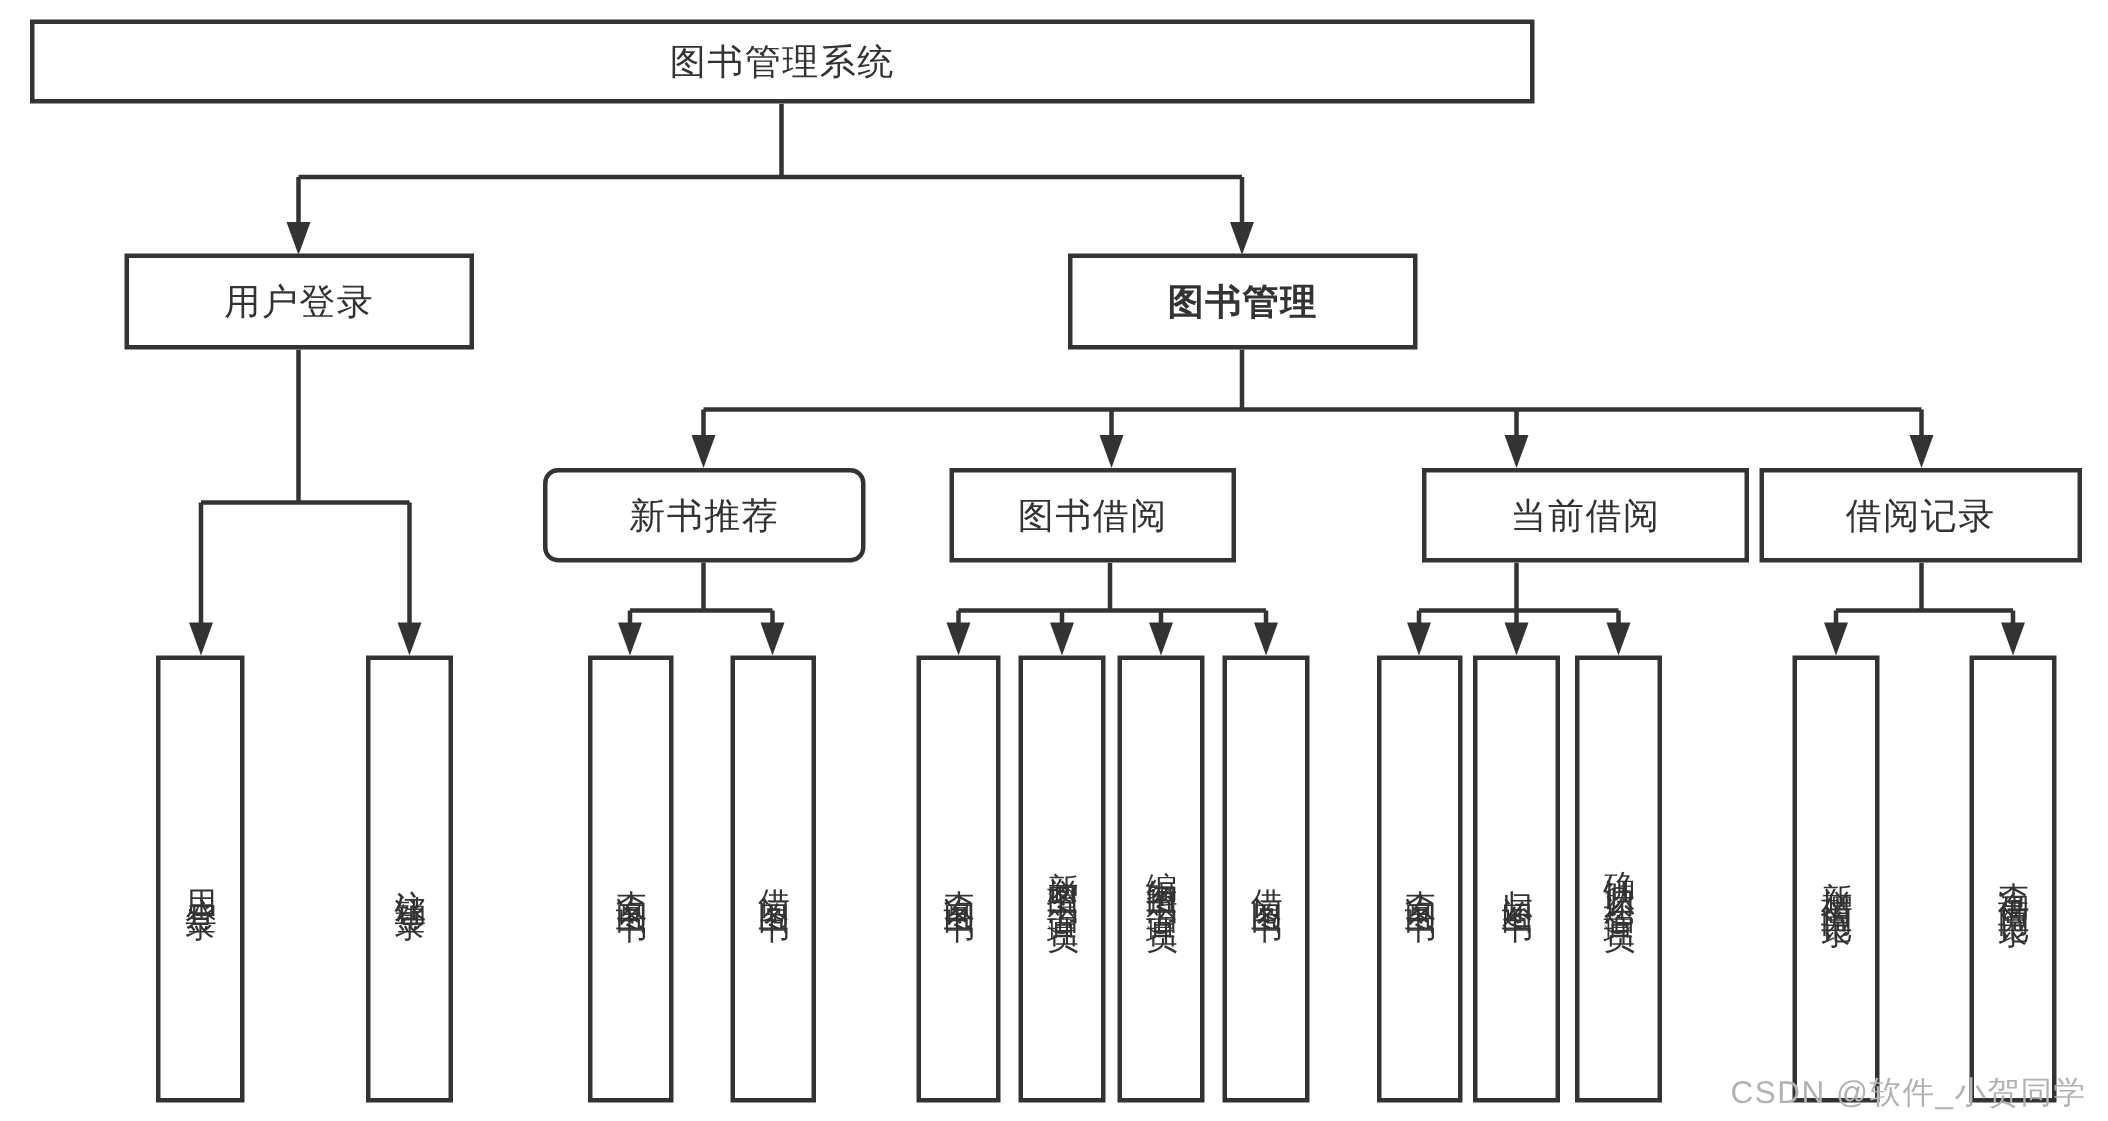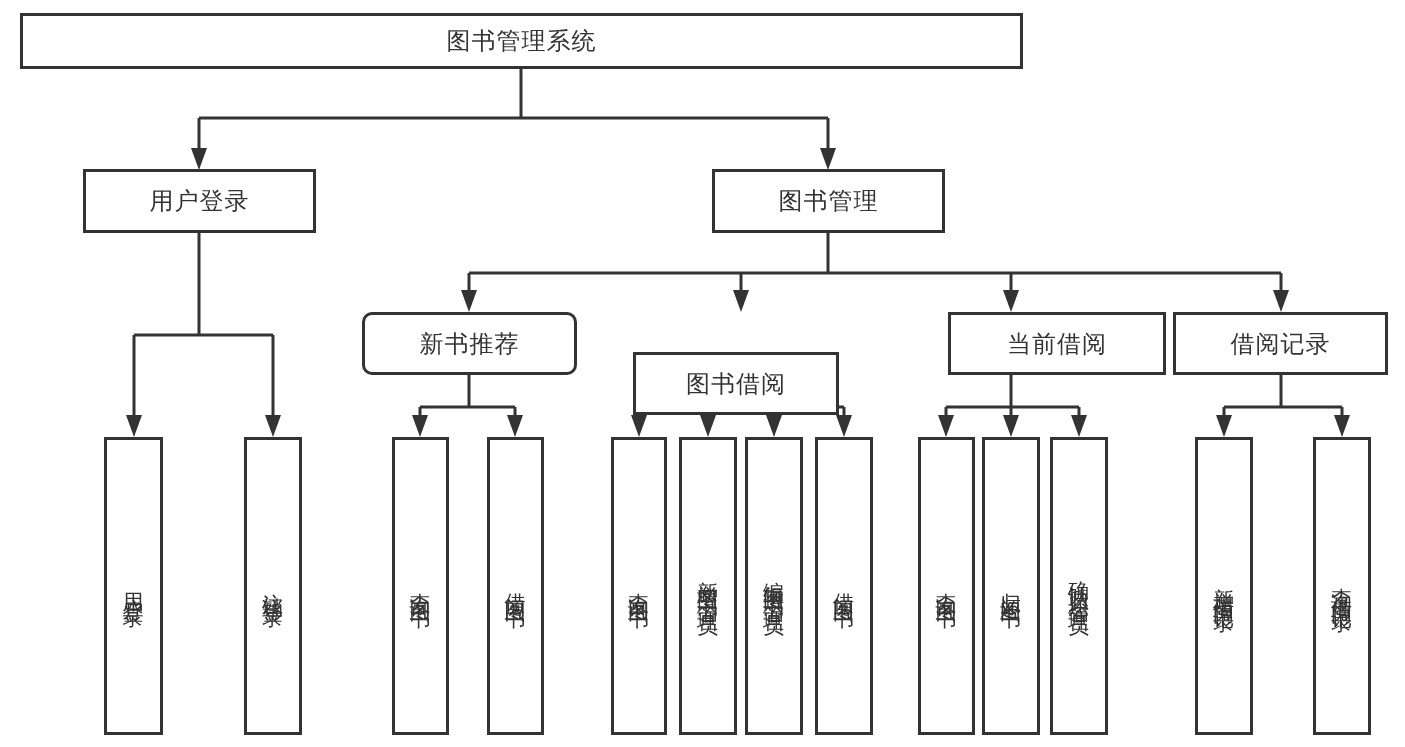--- a/index.html
+++ b/index.html
@@ -32,24 +32,24 @@
     writing-mode: vertical-rl;
     text-orientation: mixed;
     font-size: 21px;
     letter-spacing: 5px;
     line-height: 1;
     white-space: nowrap;
   }
   .root-box   { left: 20px;   top: 13px;  width: 1003px; height: 56px; }
   .lvl2       { top: 169px; height: 64px; }
   .user-login { left: 83px;  width: 233px; }
-  .book-mgmt  { left: 712px; width: 233px; }
+  .book-mgmt  { left: 712px; width: 233px; font-weight: bold; }
   .lvl3       { top: 312px; height: 63px; }
   .new-book   { left: 362px;  width: 215px; border-radius: 10px; }
-  .book-borrow{ left: 633px;  width: 206px; margin-top: 40px; }
+  .book-borrow{ left: 633px;  width: 191px; }
   .cur-borrow { left: 948px;  width: 218px; }
   .borrow-rec { left: 1173px; width: 215px; text-align: center; }
   .leaf       { top: 437px; height: 298px; }
   .a1 { left: 104px;  width: 59px; }
   .a2 { left: 244px;  width: 58px; }
   .b1 { left: 392px;  width: 57px; }
   .b2 { left: 487px;  width: 57px; }
   .c1 { left: 611px;  width: 56px; }
   .c2 { left: 679px;  width: 58px; }
   .c3 { left: 745px;  width: 58px; }
@@ -175,14 +175,15 @@
     <span>确认归还（管理员）</span>
   </div>
 
   <div class="node leaf e1">
     <span>新增借阅记录</span>
   </div>
   <div class="node leaf e2">
     <span>查询借阅记录</span>
   </div>
 
+  <div class="watermark">CSDN @软件_小贺同学</div>
 
 </div>
 
 </body></html>

